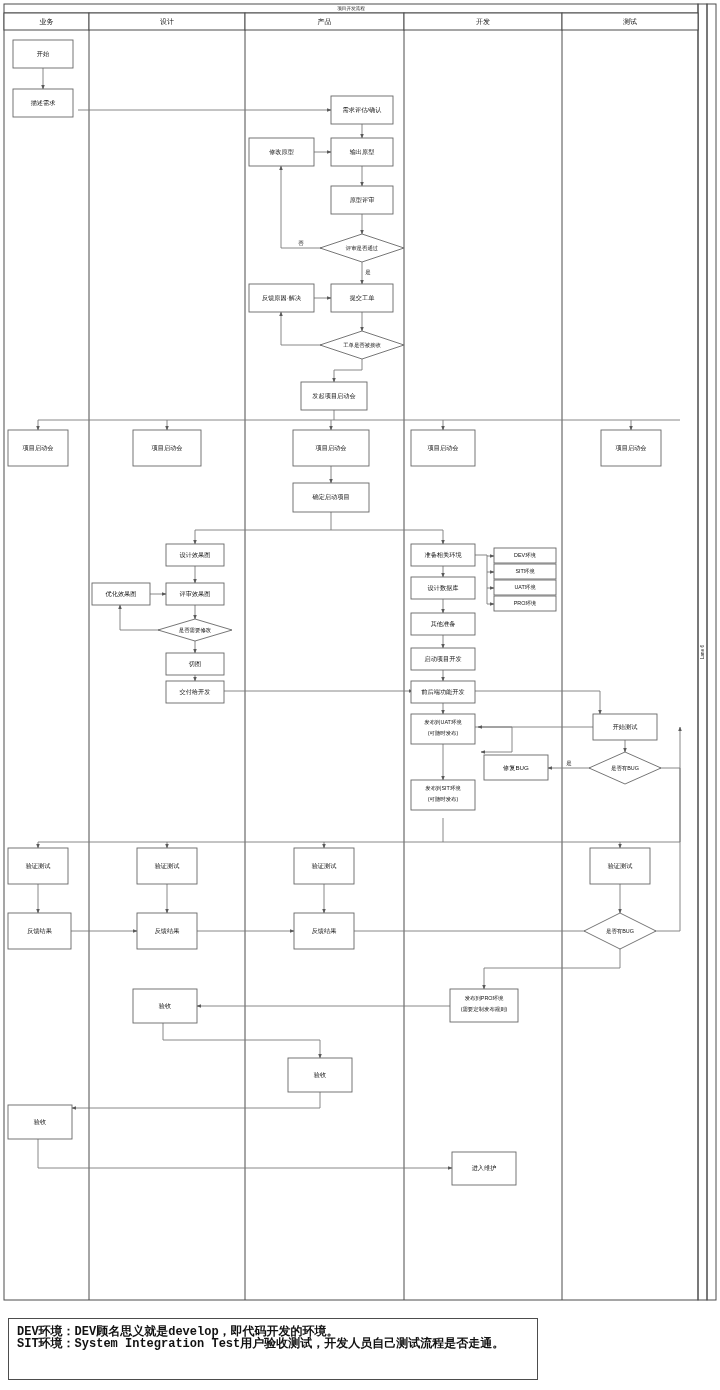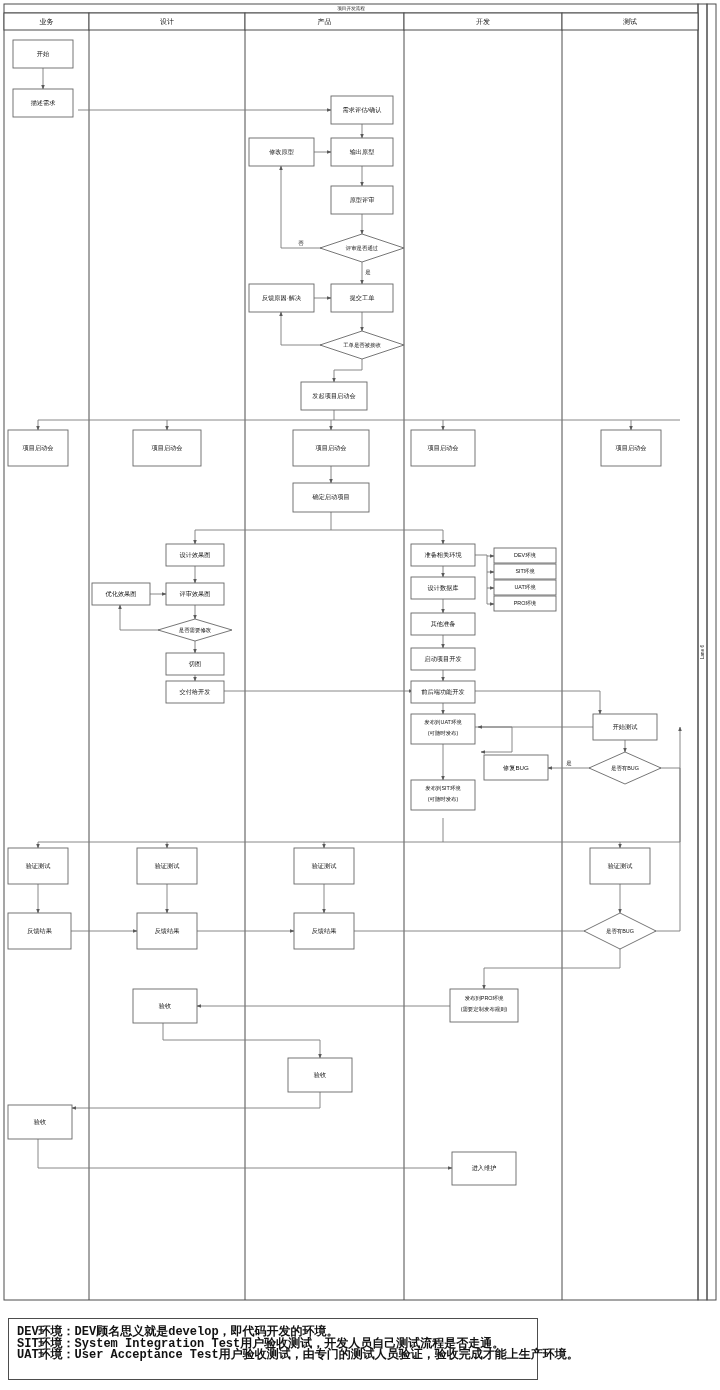--- a/index.html
+++ b/index.html
@@ -470,16 +470,15 @@
     </g>
     <g>
       <rect class="node-rect" x="452" y="1152" width="64" height="33"></rect>
       <text class="lbl" x="484" y="1168.5">进入维护</text>
     </g>
   </svg>
 
   <div class="legend-box">
     <div class="legend-line">DEV环境：DEV顾名思义就是develop，即代码开发的环境。</div>
     <div class="legend-line">SIT环境：System Integration Test用户验收测试，开发人员自己测试流程是否走通。</div>
-    <div class="legend-line">UAT环境：User Acceptance Test用户验收测试，由专门的测试人员验证，验收完成才能上生产环境。</div>
   </div>
 
 </div>
 
 </body></html>

